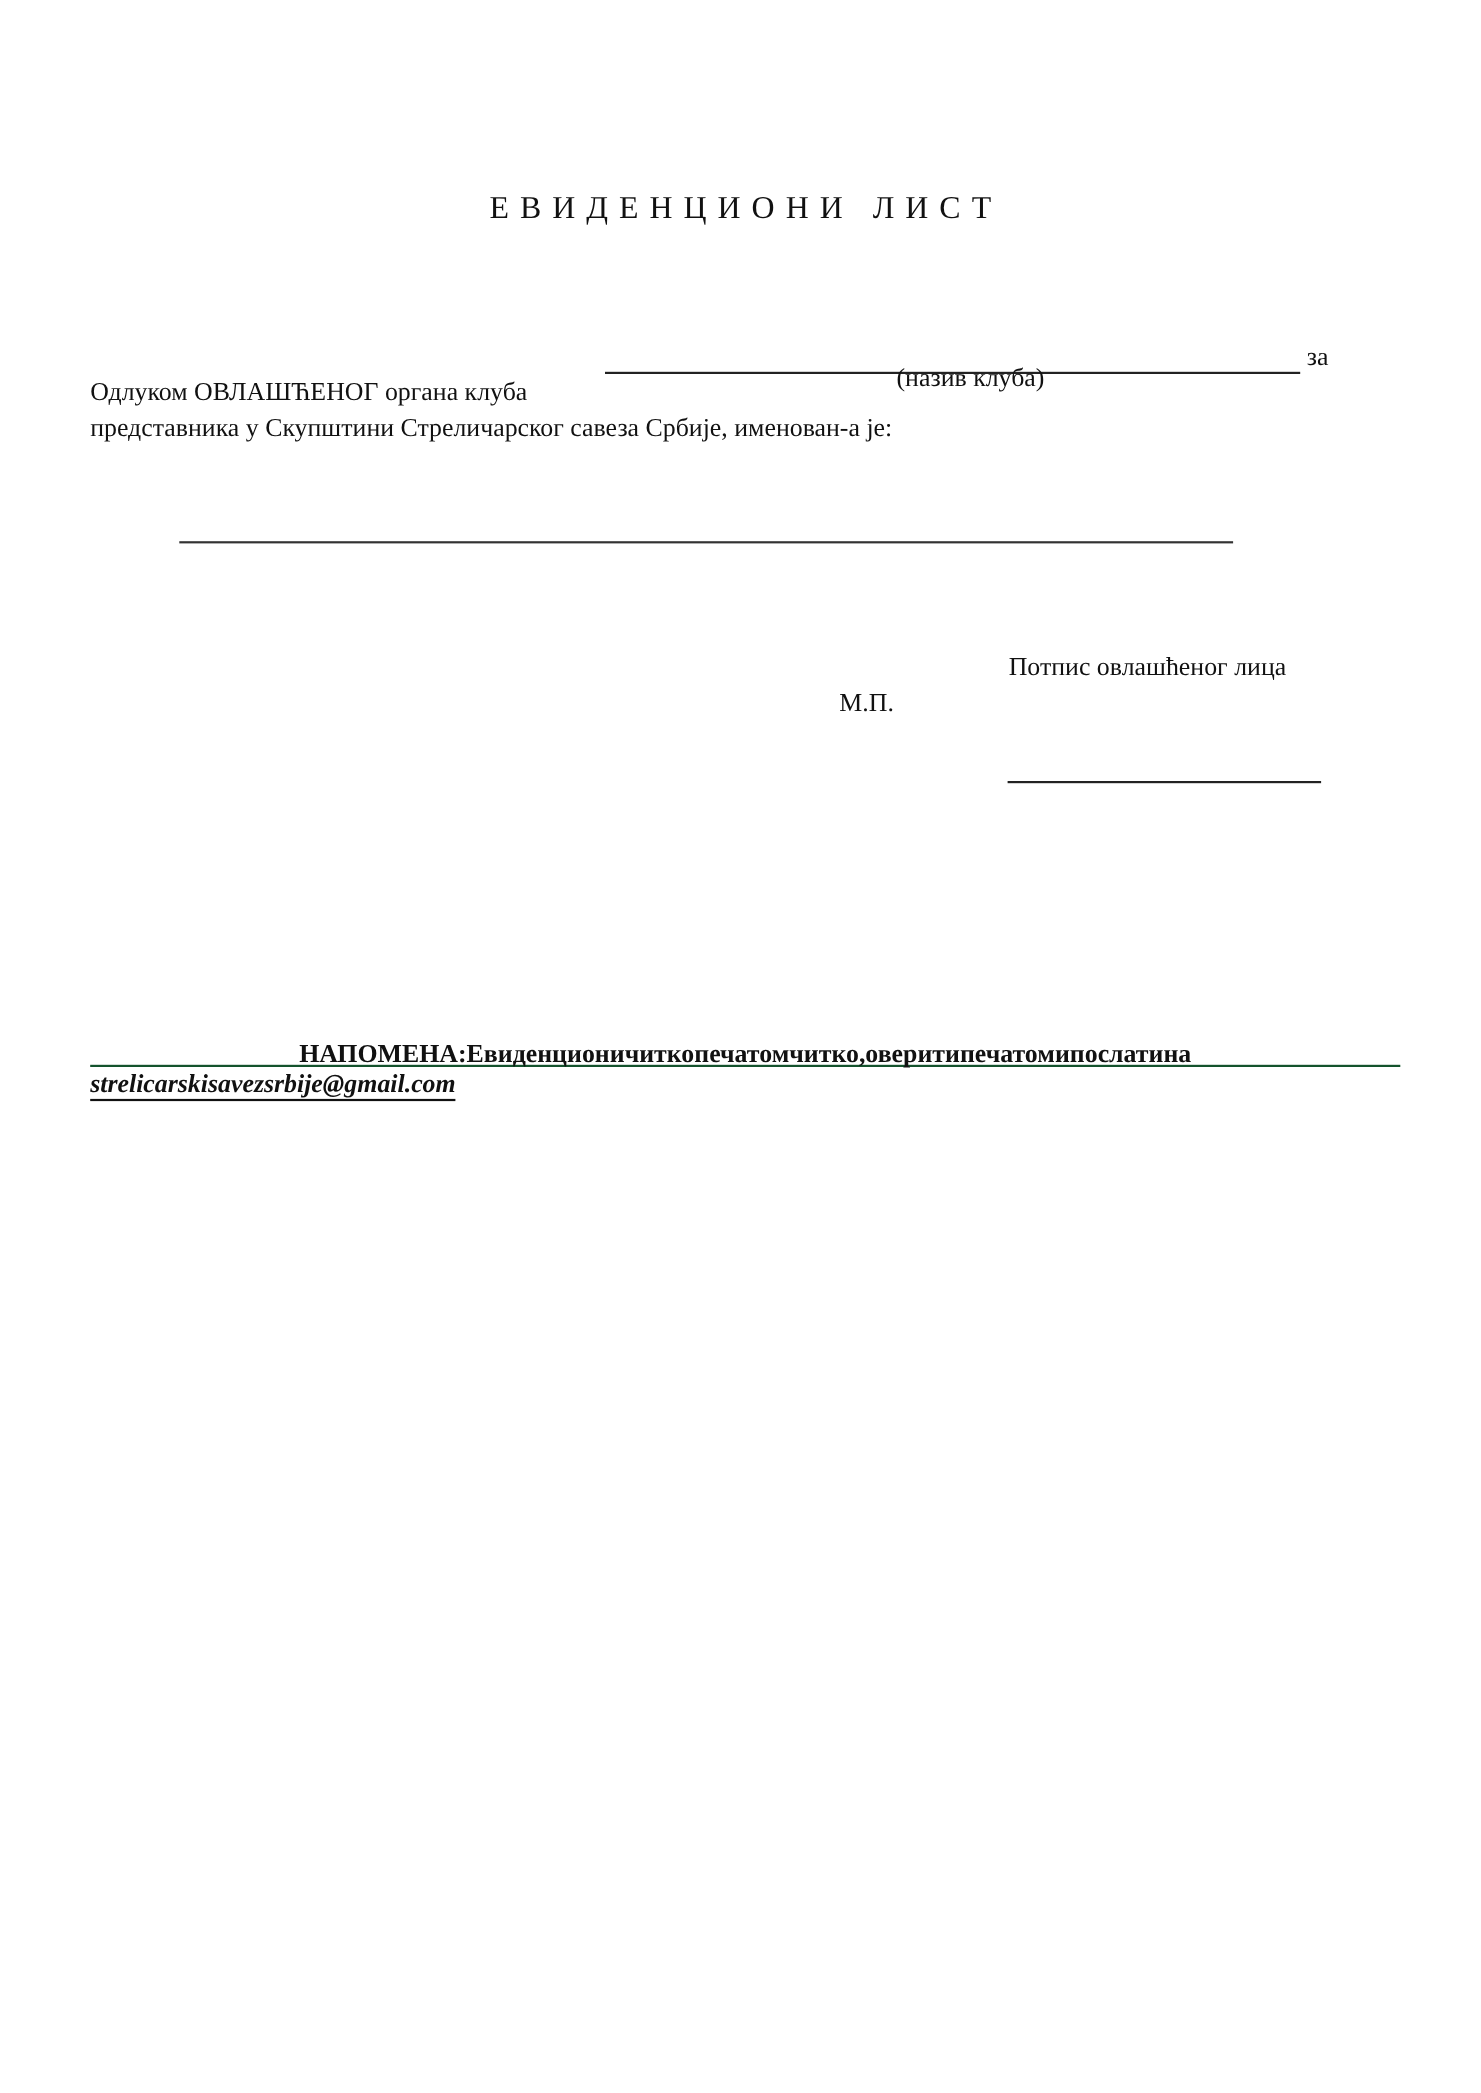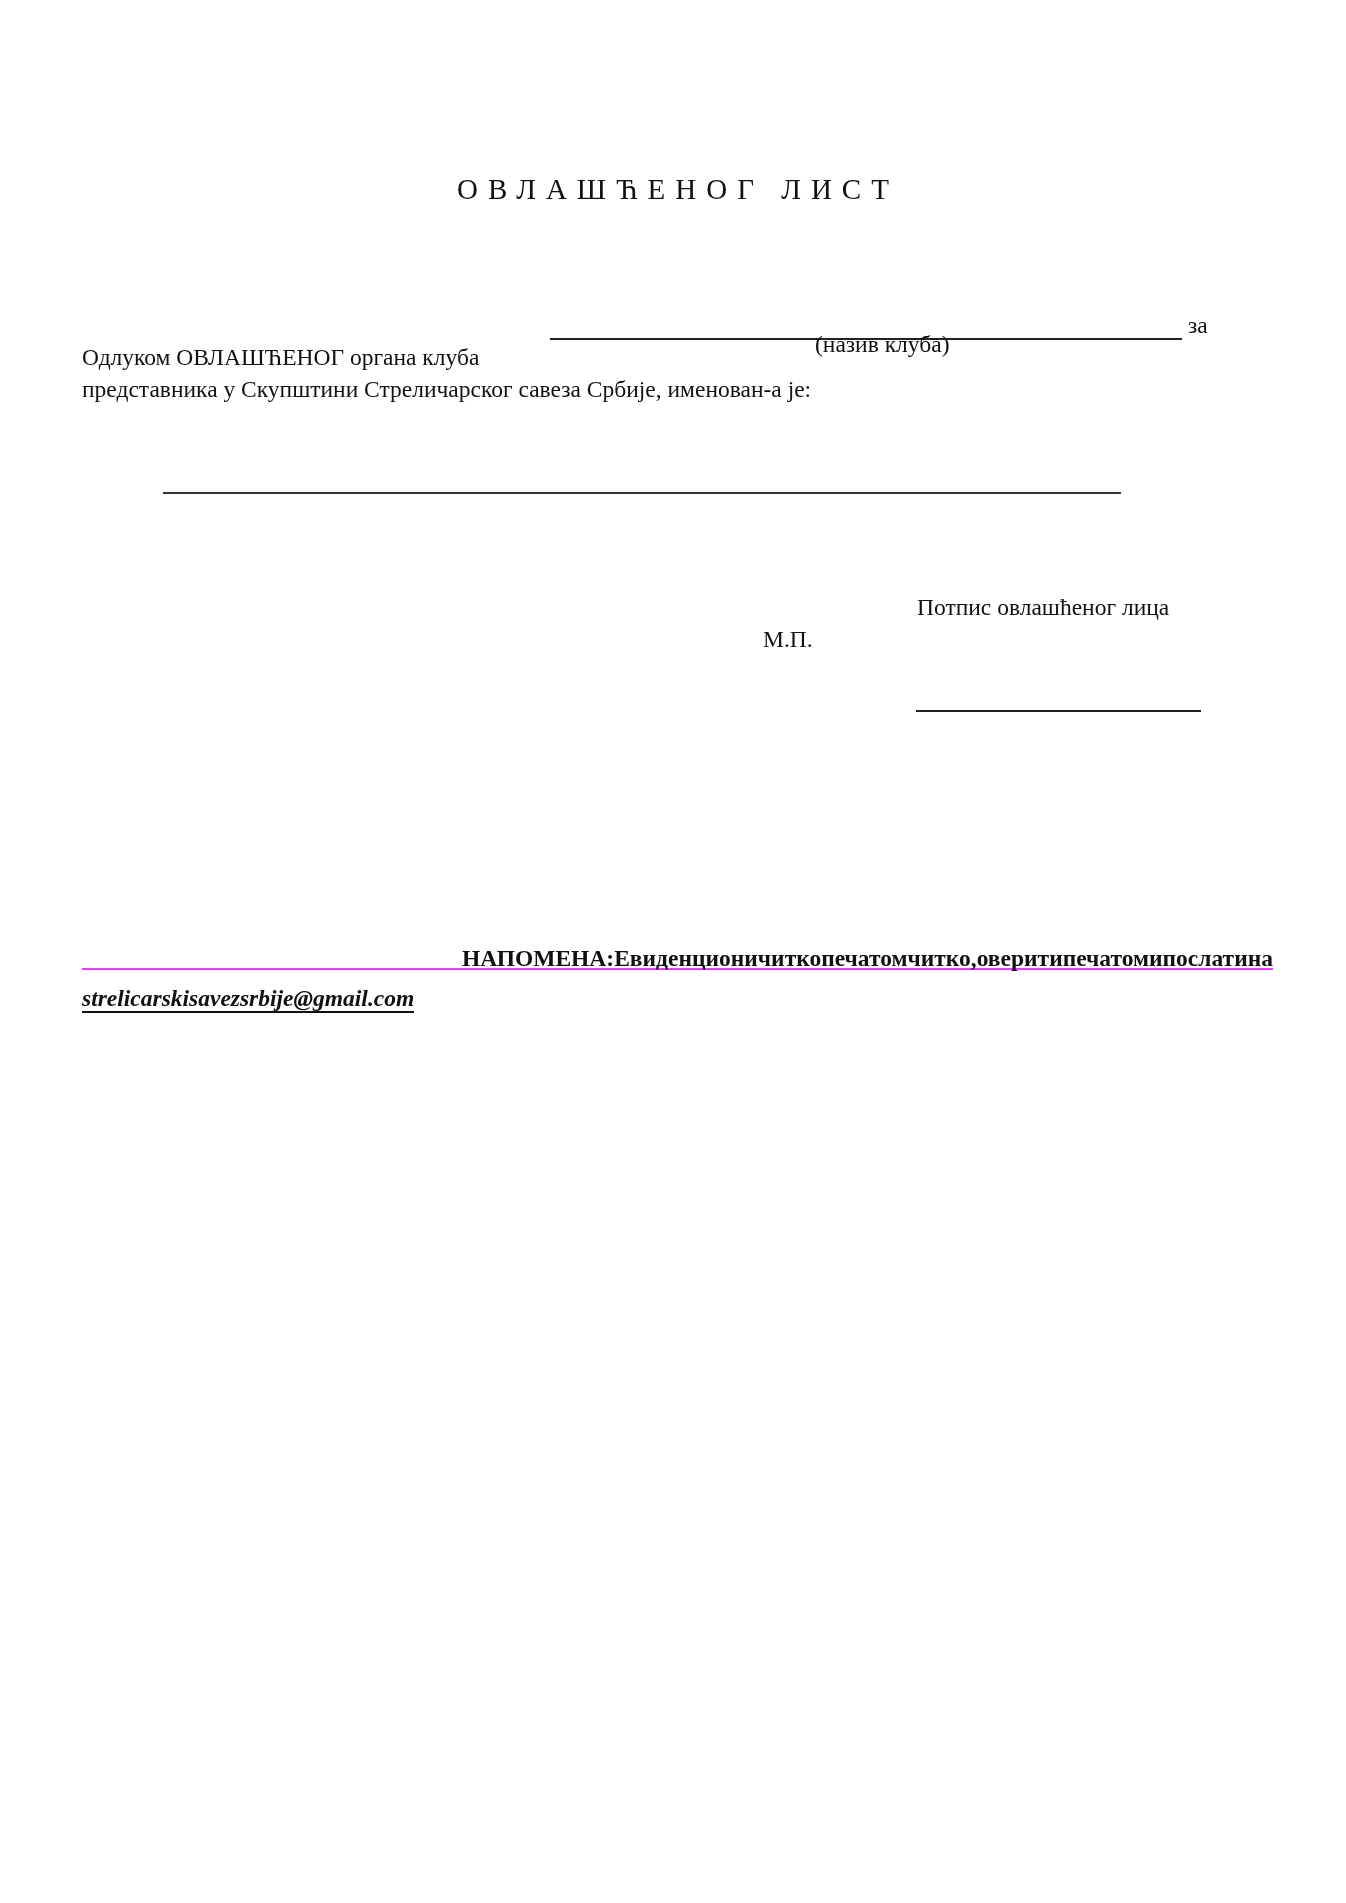--- a/index.html
+++ b/index.html
@@ -48,41 +48,41 @@
     }
     .note {
       left: 82px; top: 942px; width: 1191px;
       font-size: 23.5px;
       font-weight: bold;
       line-height: 1.38;
       white-space: normal;
     }
     .note-line1 {
       display: flex;
-      justify-content: flex-end;
+      justify-content: center;
       text-decoration: underline;
-      border-bottom: 2px solid #d946ef;
+      border-bottom: 2px solid #14532d;
       height: 26px;
       text-decoration: none;
     }
     .note-line1 span { display: inline-block; }
     .note-email {
       display: inline-block;
       font-style: italic;
       border-bottom: 2px solid #111;
       line-height: 1.05;
-      margin-top: 16px;
+      margin-top: 4px;
     }
   </style>
 </head>
 <body>
 
 <div>
 
-  <div class="abs title">ОВЛАШЋЕНОГ ЛИСТ</div>
+  <div class="abs title">ЕВИДЕНЦИОНИ ЛИСТ</div>
 
   <div class="abs body-text line1-prefix">Одлуком ОВЛАШЋЕНОГ органа клуба</div>
   <div class="abs club-line"></div>
   <div class="abs body-text line1-suffix">за</div>
   <div class="abs body-text club-caption">(назив клуба)</div>
   <div class="abs body-text line2">представника у Скупштини Стреличарског савеза Србије, именован-а је:</div>
 
   <div class="abs name-line"></div>
 
   <div class="abs body-text signature-label">Потпис овлашћеног лица</div>

